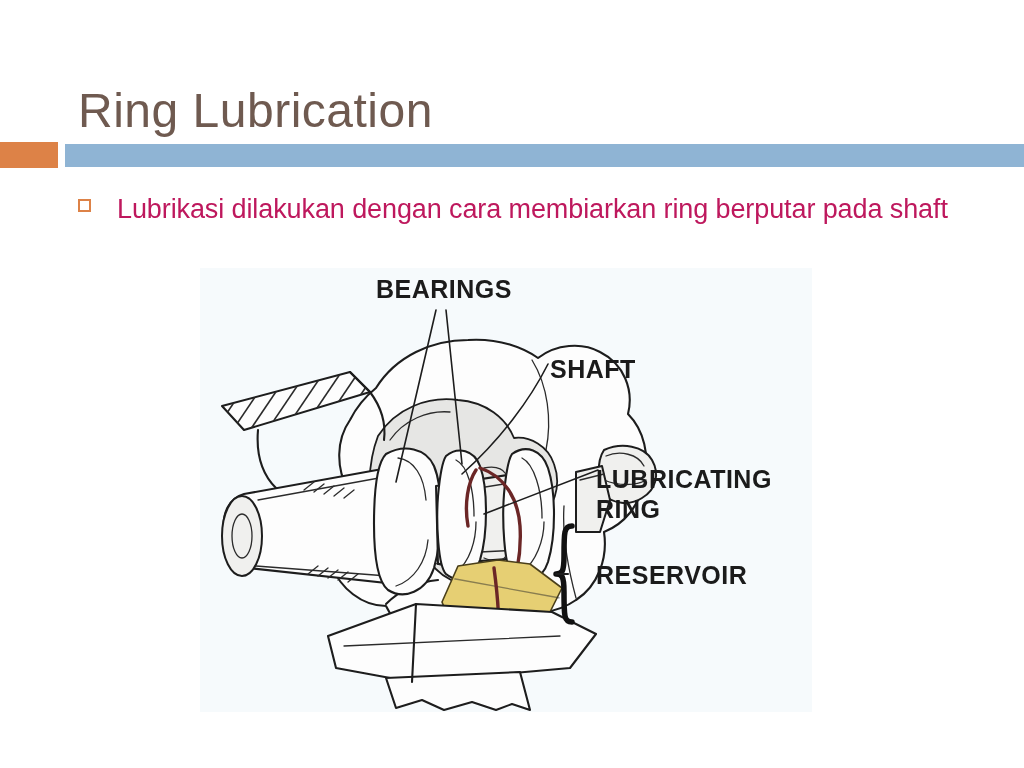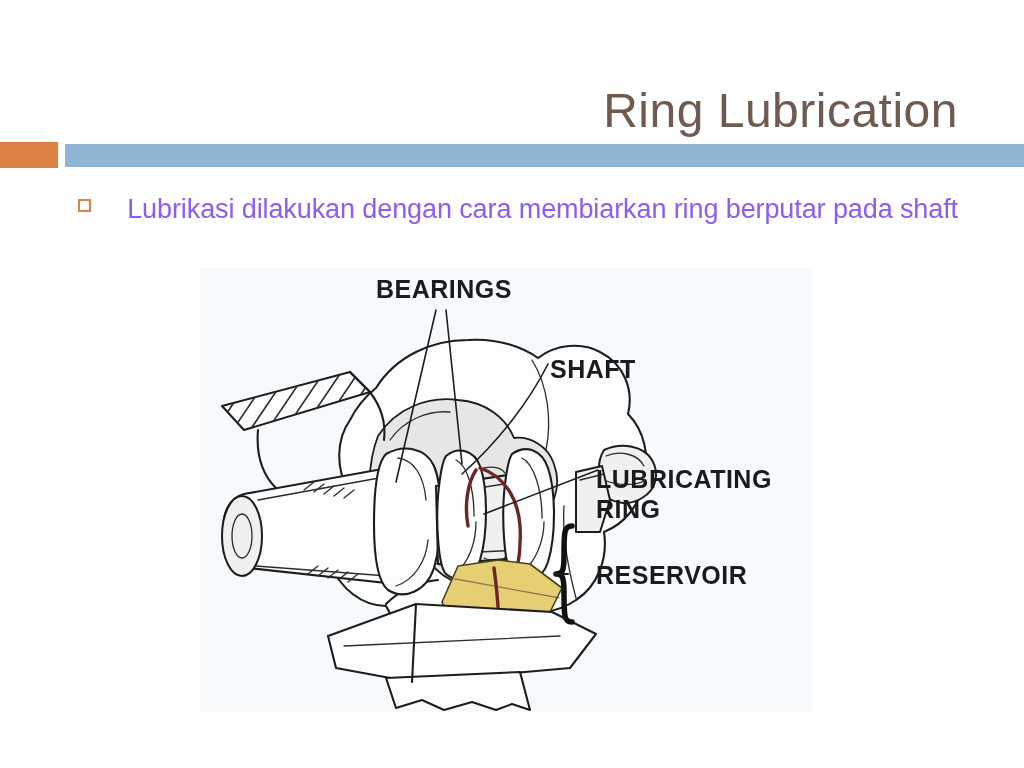--- a/index.html
+++ b/index.html
@@ -15,21 +15,20 @@
     overflow: hidden;
     position: relative;
   }
 
   .slide {
     position: absolute;
     left: 0; top: 0;
     width: 1024px;
     height: 768px;
     background: #ffffff;
-    text-align: right;
   }
 
   
   .slide-title {
     position: absolute;
     left: 78px;
     top: 49px;
     width: 880px;
     font-size: 48px;
     line-height: 60px;
@@ -73,21 +72,21 @@
     margin-top: 11px;
     border: 2px solid #dd8247;
     background: #ffffff;
     box-sizing: border-box;
   }
   .bullet-text {
     flex: 1 1 auto;
     margin-left: 26px;
     font-size: 27px;
     line-height: 43px;
-    color: #8b5cf6;
+    color: #be185d;
     letter-spacing: -0.1px;
   }
 
   
   .figure {
     position: absolute;
     left: 200px;
     top: 268px;
     width: 612px;
     height: 444px;

